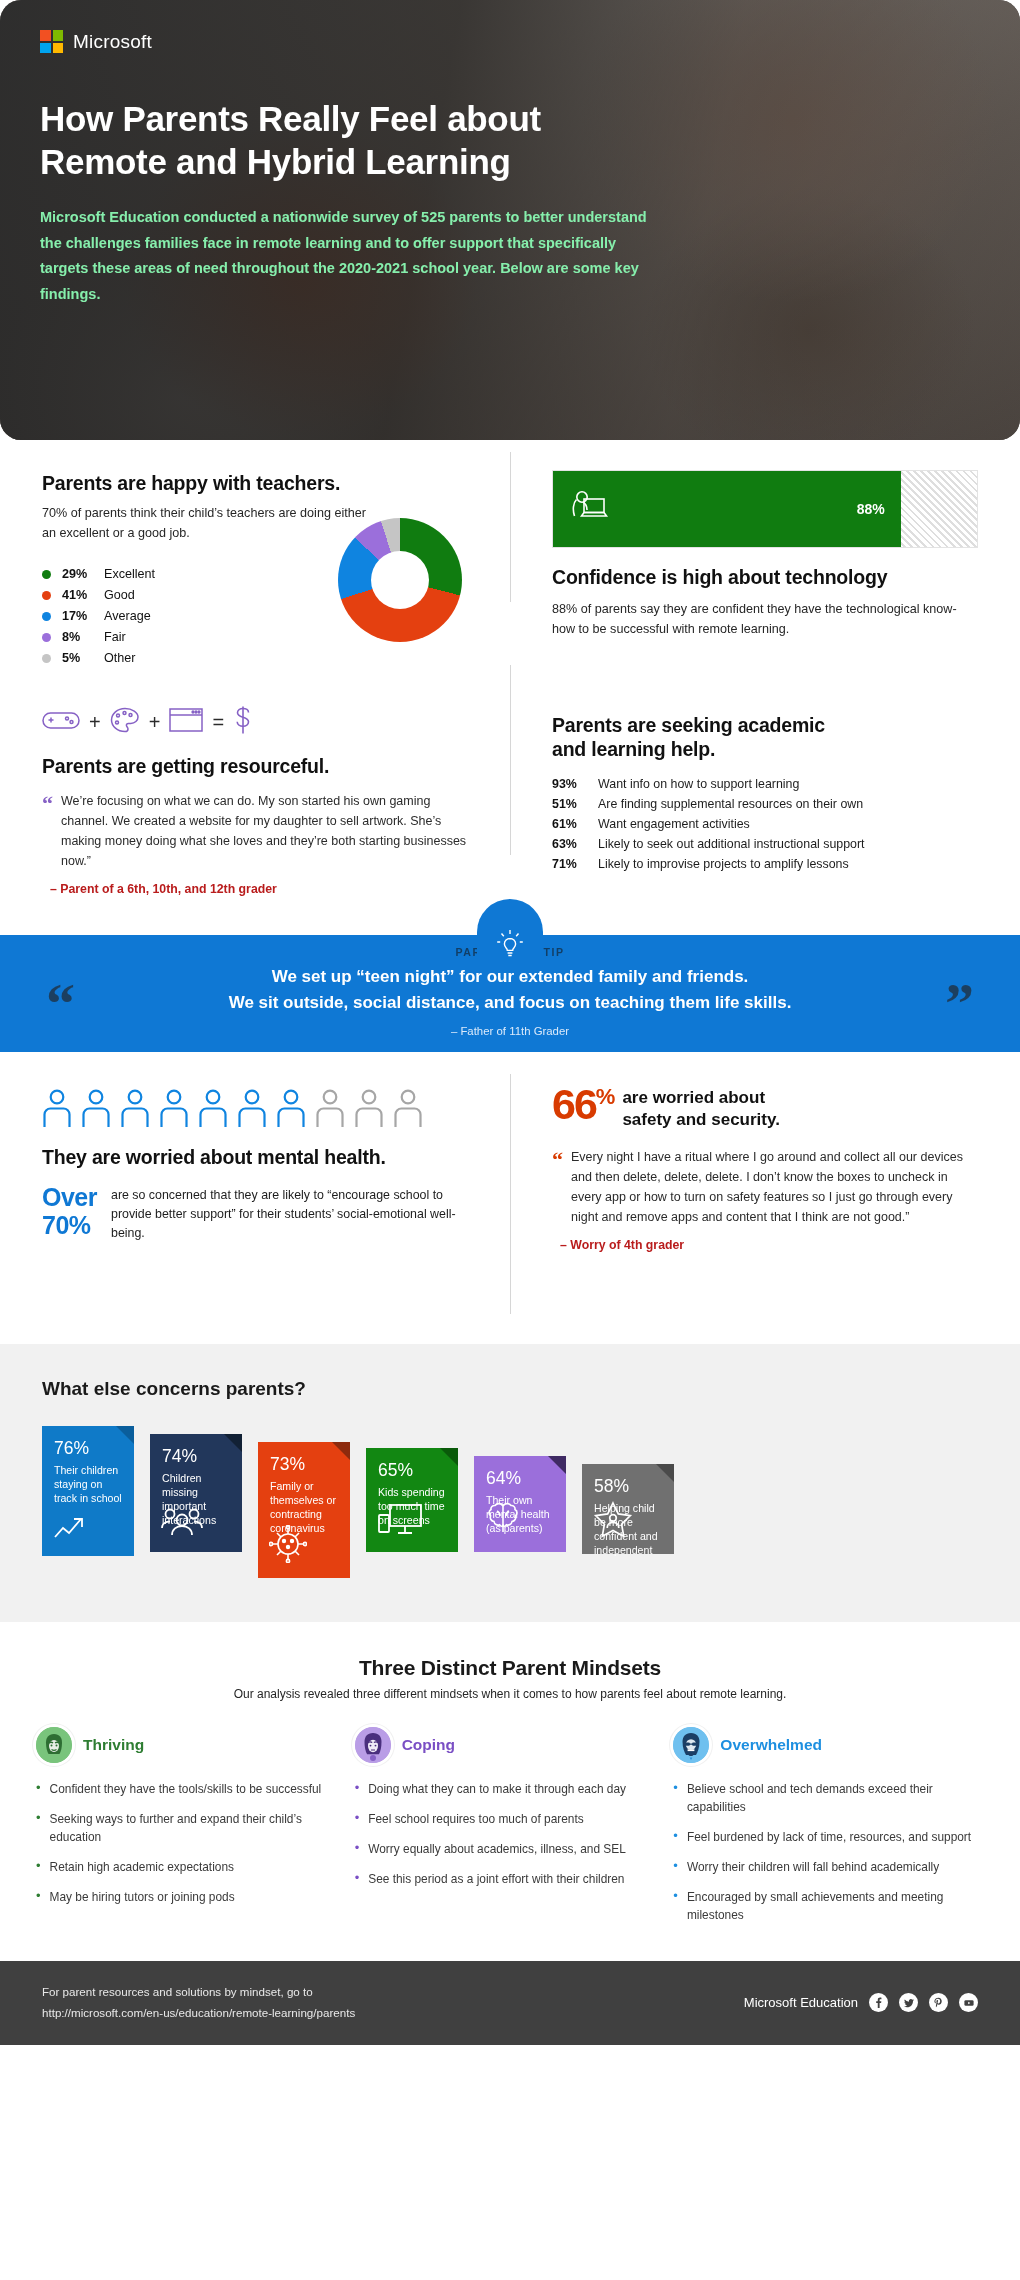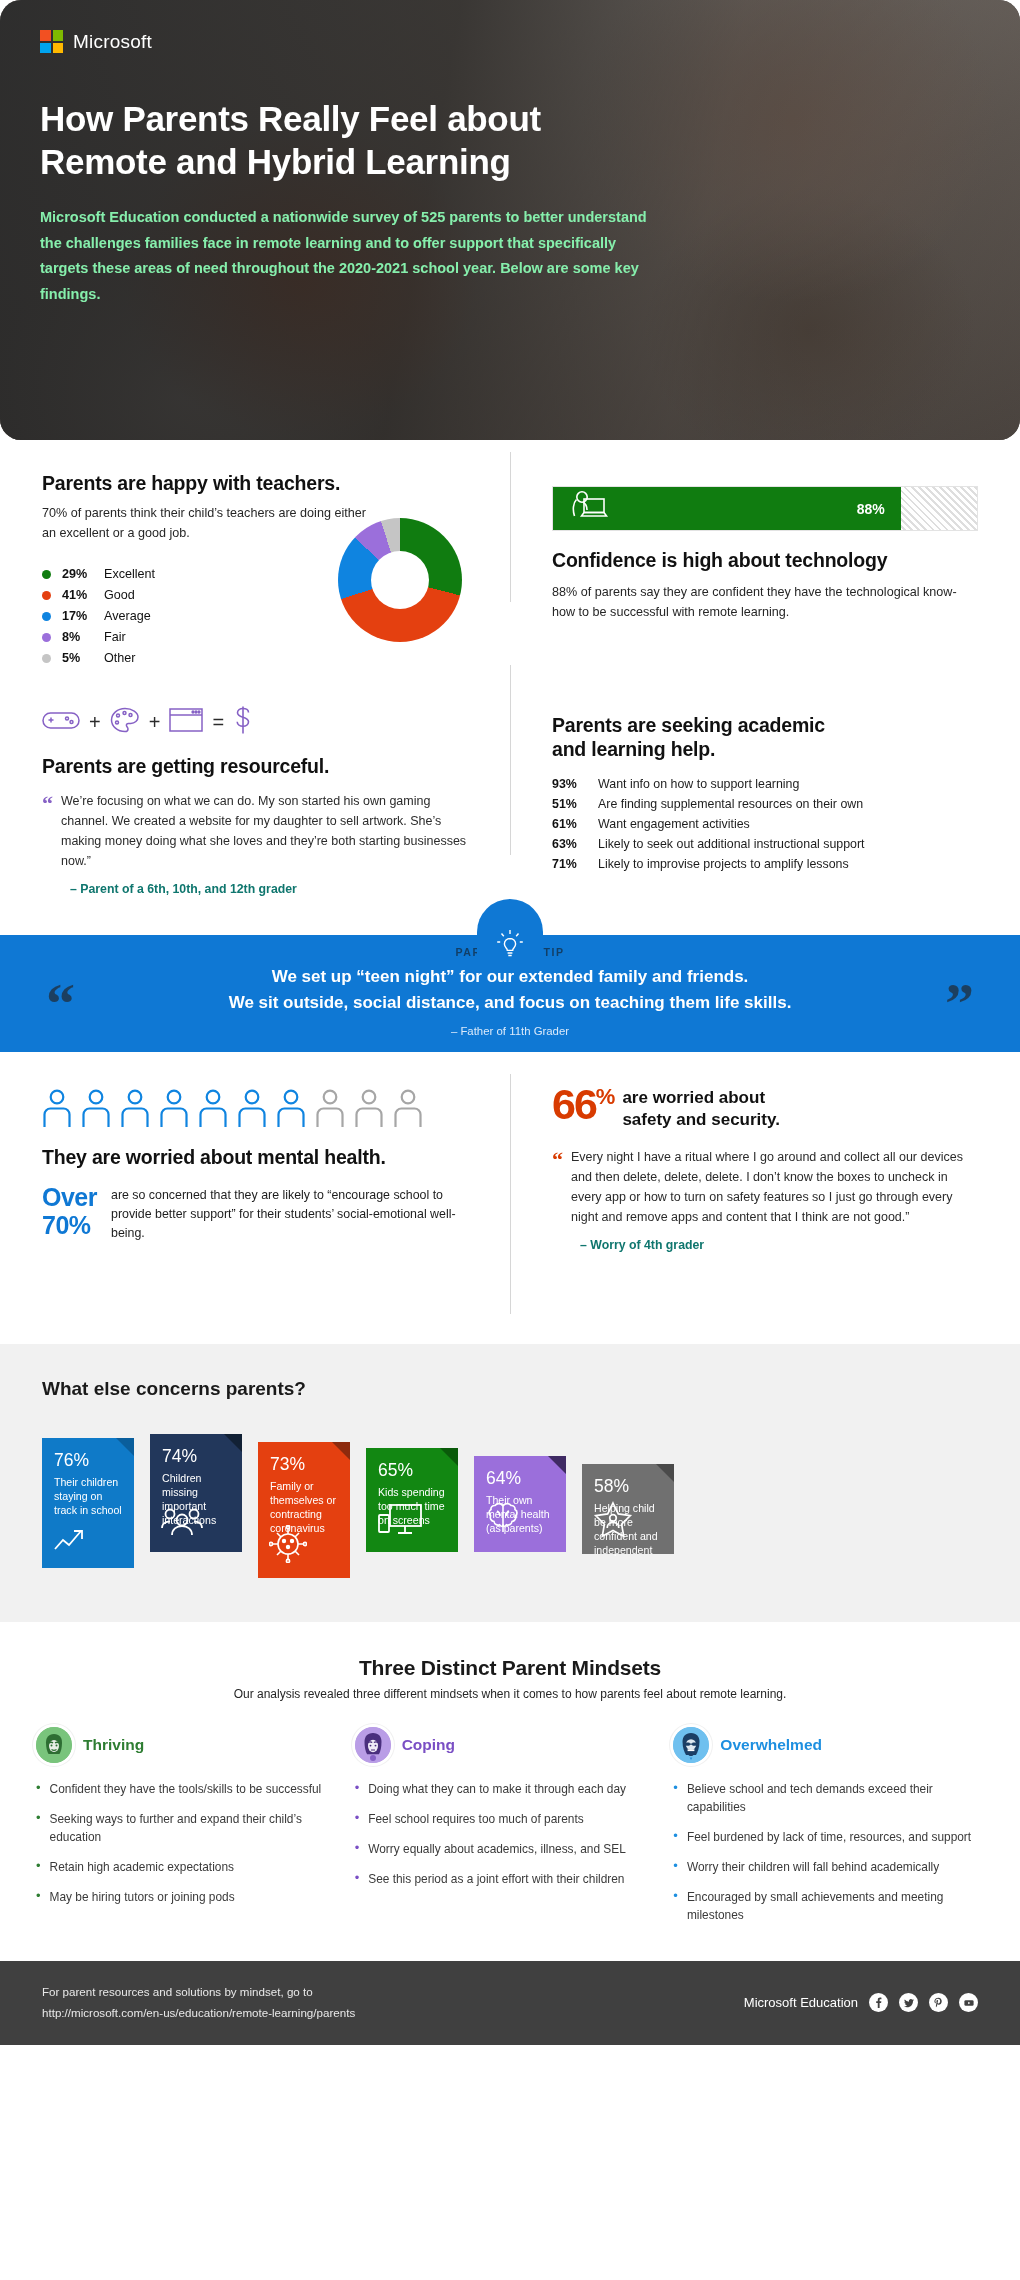--- a/index.html
+++ b/index.html
@@ -70,38 +70,38 @@
   .lg-lbl { color:#111; }
   .donut-wrap { position:absolute; right:48px; top:78px; }
   .donut { width:124px; height:124px; border-radius:50%; position:relative; }
   .donut::after {
     content:""; position:absolute; left:50%; top:50%; transform:translate(-50%,-50%);
     width:58px; height:58px; border-radius:50%; background:#fff;
   }
 
   
   .conf { padding-top:30px; }
-  .bar-outer { position:relative; height:45px; width:100%;
+  .bar-outer { position:relative; height:78px; width:100%;
      background-image:repeating-linear-gradient(45deg,#fff 0 3px,#dedede 3px 5px);
-     border:1px solid #e3e3e3;margin-top:16px; }
+     border:1px solid #e3e3e3; }
   .bar-fill { position:absolute; left:0; top:0; bottom:0; background:#107c10; display:flex; align-items:center; }
   .bar-icon { margin-left:17px; }
   .bar-pct { position:absolute; right:16px; color:#fff; font-size:14px; font-weight:700; }
   .conf h2 { margin-top:18px; }
   .conf p { margin-top:11px; }
 
   
   .resourceful { padding-top:40px; }
   .eq-row { display:flex; align-items:center; gap:9px; color:#8661c5; }
   .eq-plus { font-size:20px; color:#2b2b2b; font-weight:300; }
   .resourceful h2 { margin-top:16px; }
   .quote-block { display:flex; gap:8px; margin-top:13px; }
   .qmark { color:#8661c5; font-size:22px; font-weight:700; line-height:1; margin-top:2px; font-family:"Liberation Serif",serif; }
   .qtext { font-size:12.5px; line-height:1.6; color:#2b2b2b; }
-  .qattr { font-size:12.3px; font-weight:700; color:#0f766e; margin-top:11px; margin-left:28px; }
+  .qattr { font-size:12.3px; font-weight:700; color:#b91c1c; margin-top:11px; margin-left:8px; }
 
   
   .seeking { padding-top:48px; }
   .stat-row { display:flex; font-size:12.4px; margin-bottom:6px; }
   .stat-pct { font-weight:700; width:46px; color:#111; }
   .stat-lbl { color:#1d1d1d; }
   .seeking h2 { line-height:1.25; }
   .seeking .stats { margin-top:15px; }
 
   
@@ -416,21 +416,21 @@
         <span class="qmark">“</span>
         <span class="qtext">Every night I have a ritual where I go around and collect all our devices and then delete, delete, delete. I don’t know the boxes to uncheck in every app or how to turn on safety features so I just go through every night and remove apps and content that I think are not good.”</span>
       </div>
       <div class="qattr">– Worry of 4th grader</div>
     </div>
   </div>
 
   <div class="concerns">
     <h2>What else concerns parents?</h2>
     <div class="cards" id="cards">
-        <div class="card" style="background: rgb(15, 122, 200); height: 130px; margin-top: 12px; width: 92px;">
+        <div class="card" style="background: rgb(15, 122, 200); height: 130px; margin-top: 0px; width: 92px;">
           <svg class="fold" viewBox="0 0 18 18">
             <path d="M0 0h18L0 18z" fill="#0a5e9c" transform="translate(18,0) scale(-1,1)"></path>
           </svg>
           <div class="card-pct">76%</div>
           <div class="card-lbl">Their children staying on track in school</div>
           <div class="card-icon"><svg width="40" height="30" viewBox="0 0 40 30" fill="none" stroke="#fff" stroke-width="1.8">
               <path d="M2 26l8-9 6 5 12-14"></path>
               <path d="M21 8h8v8"></path>
             </svg></div>
         </div>

